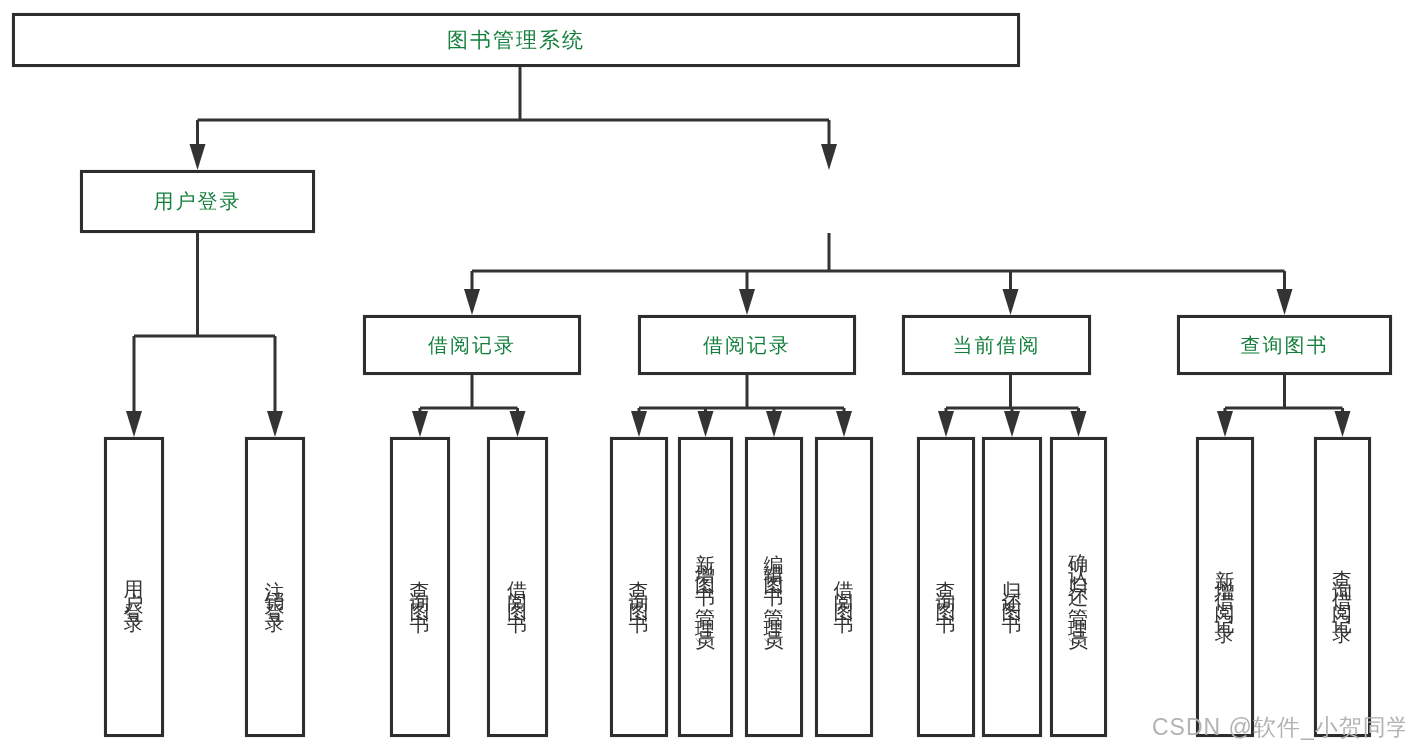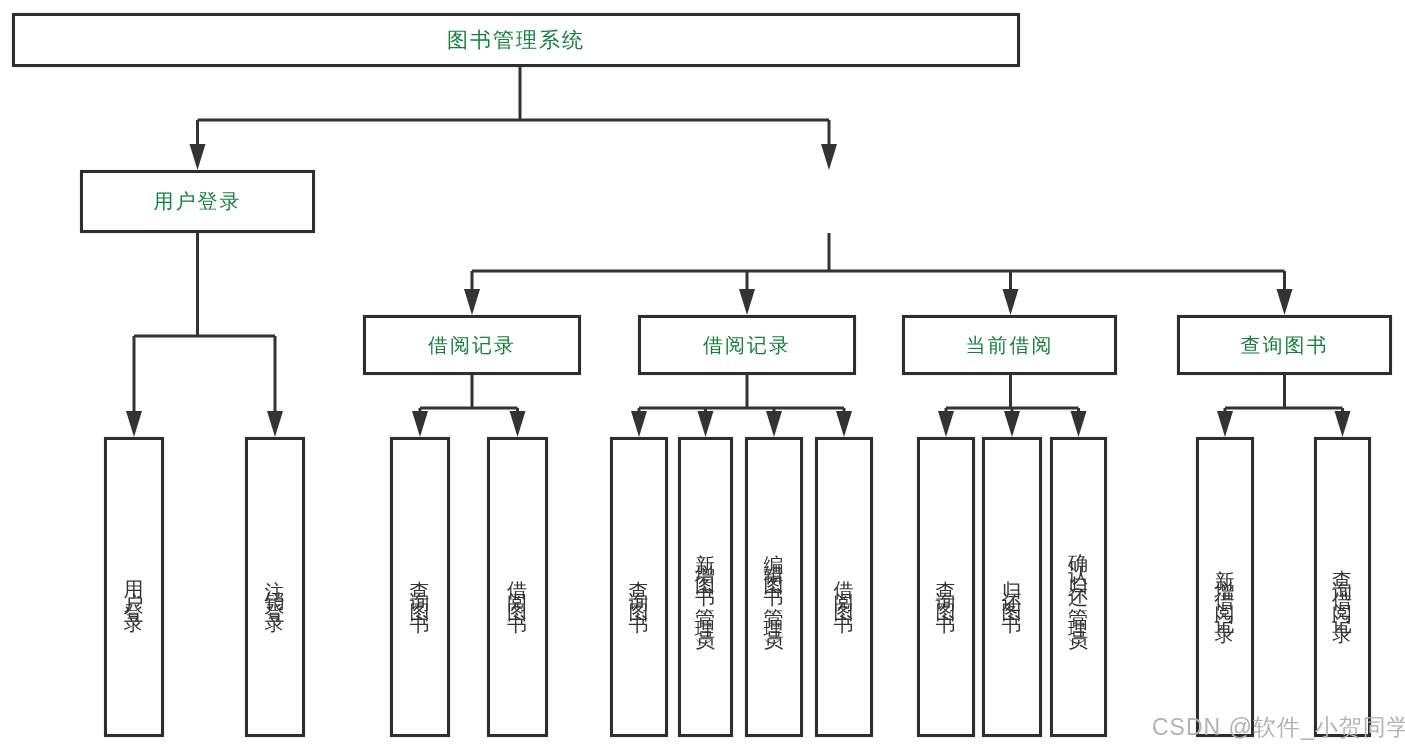--- a/index.html
+++ b/index.html
@@ -113,21 +113,21 @@
   <div class="box" style="left:80px; top:170px; width:235px; height:63px;">
     <span class="h-label">用户登录</span>
   </div>
 
   <div class="box" style="left:363px; top:315px; width:218px; height:60px;">
     <span class="h-label">借阅记录</span>
   </div>
   <div class="box" style="left:638px; top:315px; width:218px; height:60px;">
     <span class="h-label">借阅记录</span>
   </div>
-  <div class="box" style="left:902px; top:315px; width:215px; height:60px;">
+  <div class="box" style="left:902px; top:315px; width:189px; height:60px;">
     <span class="h-label">当前借阅</span>
   </div>
   <div class="box" style="left:1177px; top:315px; width:215px; height:60px;">
     <span class="h-label">查询图书</span>
   </div>
 
   <div class="box" style="left:104px; top:437px; width:60px; height:300px;">
     <span class="v-label">用户登录</span>
   </div>
   <div class="box" style="left:245px; top:437px; width:60px; height:300px;">

